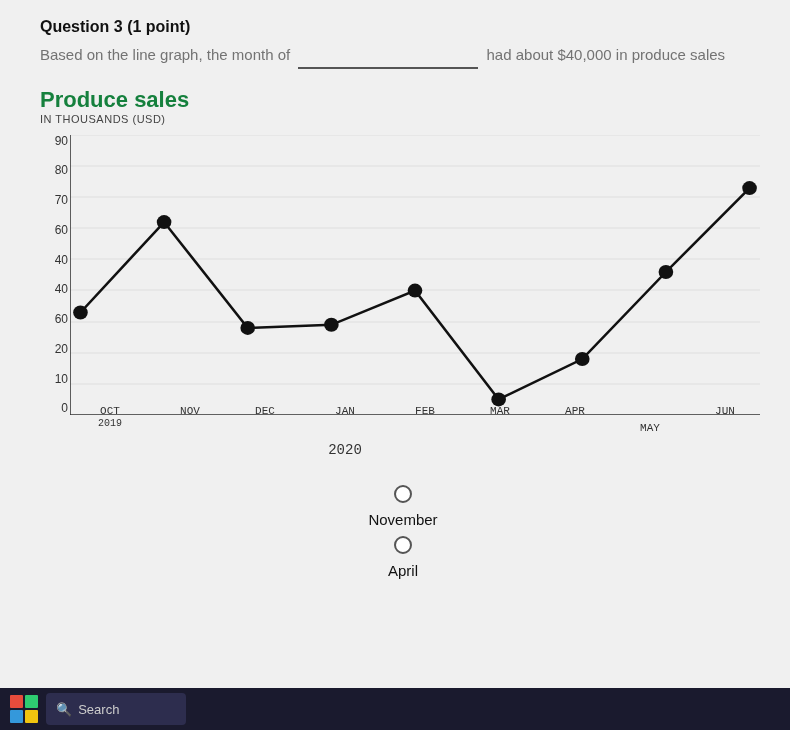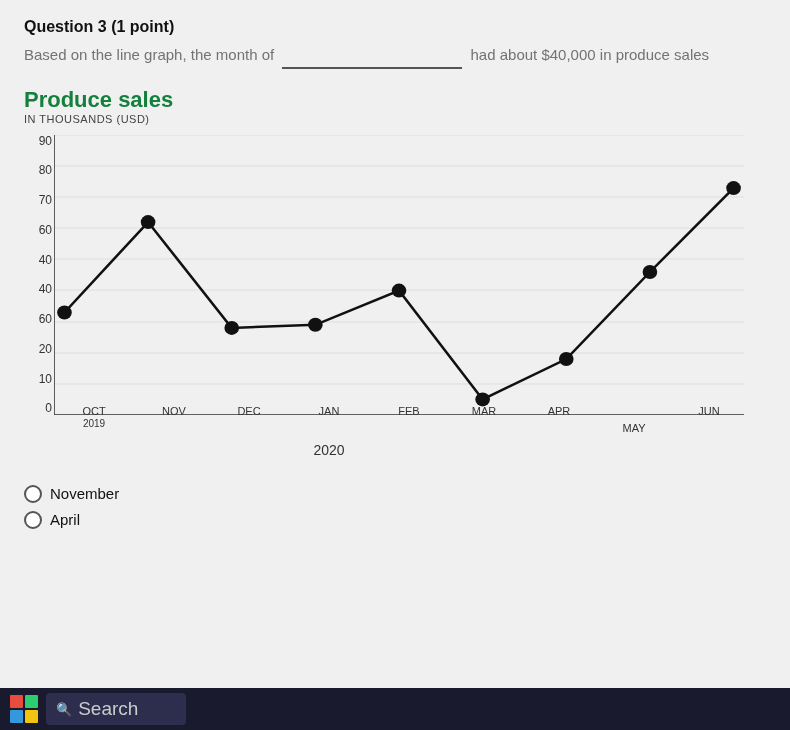--- a/index.html
+++ b/index.html
@@ -8,21 +8,21 @@
       background: #e8e8e8;
       width: 790px;
       height: 730px;
       overflow: hidden;
       position: relative;
     }
     .page {
       background: #f0f0f0;
       width: 790px;
       height: 730px;
-      padding: 18px 24px 0 24px;
+      padding: 18px 24px 0 40px;
       position: relative;
     }
     .question-header {
       font-size: 16px;
       font-weight: 600;
       margin-bottom: 8px;
       color: #111;
     }
     .question-body {
       font-size: 15px;
@@ -110,20 +110,21 @@
       flex-direction: column;
       gap: 8px;
     }
     .option-item {
       display: flex;
       align-items: center;
       gap: 8px;
       font-size: 15px;
       color: #111;
       cursor: pointer;
+      flex-direction: column;
     }
     .radio-circle {
       width: 18px;
       height: 18px;
       border-radius: 50%;
       border: 2px solid #555;
       background: #fff;
       flex-shrink: 0;
       display: inline-block;
     }
@@ -157,21 +158,21 @@
       gap: 6px;
       height: 32px;
       min-width: 140px;
     }
     .search-icon-tb {
       color: #aaa;
       font-size: 13px;
     }
     .search-text-tb {
       color: #ccc;
-      font-size: 19px;
+      font-size: 13px;
     }
     .grid-lines line {
       stroke: #ddd;
       stroke-width: 1;
     }
   </style>
 </head>
 <body>
 
 <div class="page">
@@ -229,21 +230,21 @@
         <circle cx="410" cy="264.4" r="7" fill="#111"></circle>
         <circle cx="490" cy="224" r="7" fill="#111"></circle>
         <circle cx="570" cy="137" r="7" fill="#111"></circle>
         <circle cx="650" cy="53.1" r="7" fill="#111"></circle>
 
         <line x1="0" y1="280" x2="660" y2="280" stroke="#333" stroke-width="1.5"></line>
 
         <line x1="0" y1="0" x2="0" y2="280" stroke="#333" stroke-width="1.5"></line>
       </svg>
 
-      <div class="x-axis-labels" style="height:40px;">
+      <div class="x-axis-labels" style="height:40px;font-family:Liberation Mono, monospace;">
         <div class="x-label" style="width:60px;">
           <span>OCT</span>
           <span style="font-size:10px;">2019</span>
         </div>
         <div class="x-label" style="width:50px;">
           <span>NOV</span>
         </div>
         <div class="x-label" style="width:50px;">
           <span>DEC</span>
         </div>

